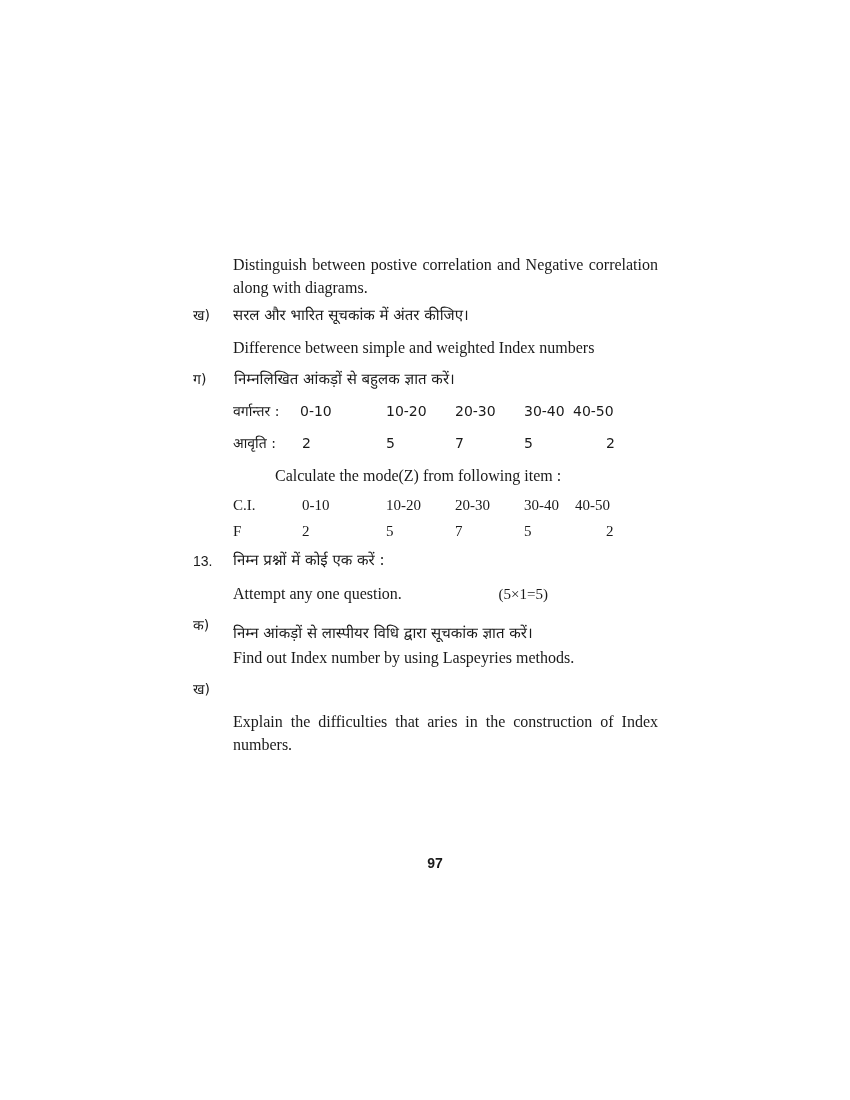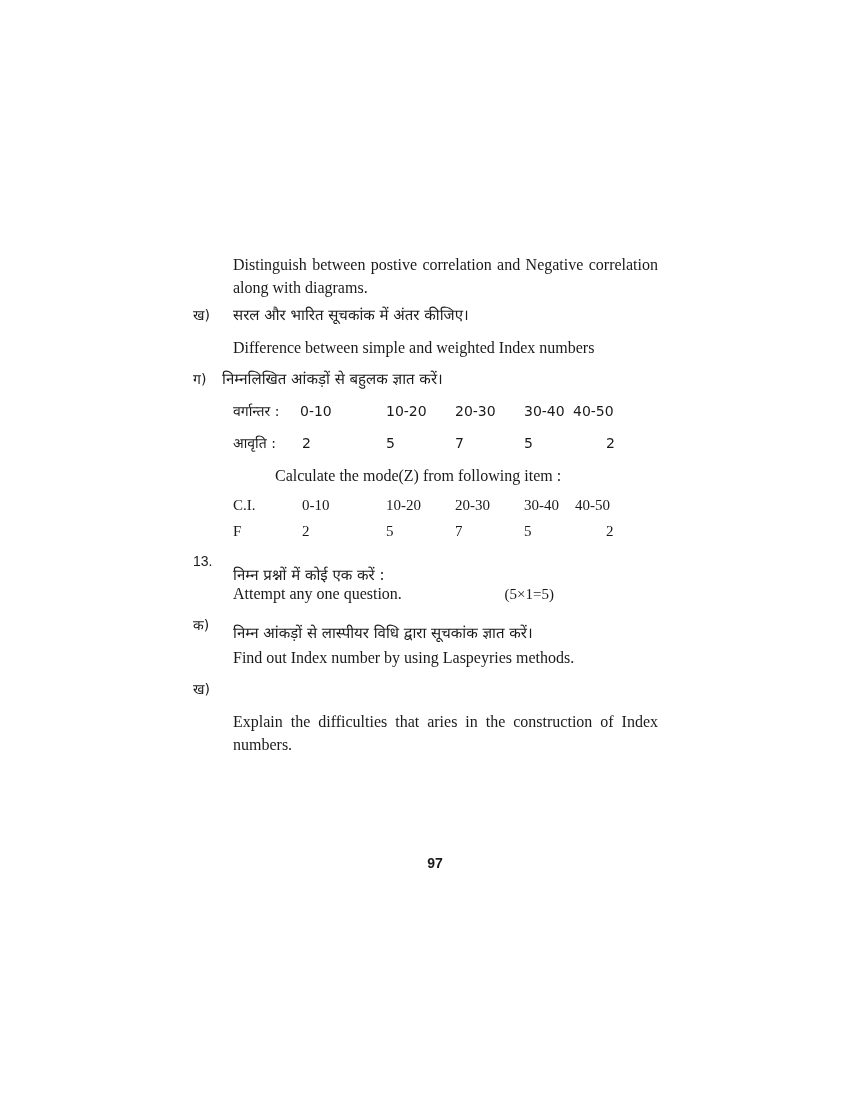--- a/index.html
+++ b/index.html
@@ -1,17 +1,17 @@
 <!DOCTYPE html>
 <html><head>
 <meta charset="utf-8">
 <style>
   html, body { margin: 0; padding: 0; background: #ffffff; }
   body { width: 850px; height: 1100px; position: relative; overflow: hidden; color: #1a1a1a; }
-  .page { position: absolute; left: 0; top: 0; width: 740px; height: 1100px; padding-left: 6px; }
+  .page { position: absolute; left: 0; top: 0; width: 740px; height: 1100px; }
   .line { position: absolute; white-space: nowrap; font-family: "Liberation Serif", serif; font-size: 16px; line-height: 20px; }
   .hi { font-family: "DejaVu Sans", sans-serif; font-size: 15px; }
   .marker { position: absolute; left: 193px; white-space: nowrap; font-family: "DejaVu Sans", sans-serif; font-size: 14px; line-height: 20px; }
   .marker.num { font-family: "Liberation Sans", sans-serif; font-size: 14px; }
   .text { position: absolute; left: 233px; width: 425px; font-family: "Liberation Serif", serif; font-size: 16px; line-height: 23px; }
   .text.justify { text-align: justify; }
   .cell { position: absolute; white-space: nowrap; line-height: 20px; }
   .cell.sans { font-family: "DejaVu Sans", sans-serif; font-size: 14px; }
   .cell.serif { font-family: "Liberation Serif", serif; font-size: 15px; }
   .marks { position: absolute; right: 192px; white-space: nowrap; font-family: "Liberation Serif", serif; font-size: 15px; line-height: 20px; }
@@ -22,21 +22,21 @@
 
 <div class="page">
 
   <div class="text justify" style="top:253px;">Distinguish between postive correlation and Negative correlation along with diagrams.</div>
 
   <div class="marker" style="top:305px;">ख)</div>
   <div class="line hi" style="left:233px; top:305px;">सरल और भारित सूचकांक में अंतर कीजिए।</div>
   <div class="line" style="left:233px; top:338px;">Difference between simple and weighted Index numbers</div>
 
   <div class="marker" style="top:369px;">ग)</div>
-  <div class="line hi" style="left:222px; top:369px;">निम्नलिखित आंकड़ों से बहुलक ज्ञात करें।</div>
+  <div class="line hi" style="left:234px; top:369px;">निम्नलिखित आंकड़ों से बहुलक ज्ञात करें।</div>
 
   <div>
     <div class="cell sans" style="left:233px; top:401px;">वर्गान्तर :</div>
     <div class="cell sans" style="left:300px; top:401px;">0-10</div>
     <div class="cell sans" style="left:386px; top:401px;">10-20</div>
     <div class="cell sans" style="left:455px; top:401px;">20-30</div>
     <div class="cell sans" style="left:524px; top:401px;">30-40</div>
     <div class="cell sans" style="left:573px; top:401px;">40-50</div>
 
     <div class="cell sans" style="left:233px; top:433px;">आवृति :</div>
@@ -59,21 +59,21 @@
 
     <div class="cell serif" style="left:233px; top:521px;">F</div>
     <div class="cell serif" style="left:302px; top:521px;">2</div>
     <div class="cell serif" style="left:386px; top:521px;">5</div>
     <div class="cell serif" style="left:455px; top:521px;">7</div>
     <div class="cell serif" style="left:524px; top:521px;">5</div>
     <div class="cell serif" style="left:606px; top:521px;">2</div>
   </div>
 
   <div class="marker num" style="top:551px;">13.</div>
-  <div class="line hi" style="left:233px; top:550px;margin-top:15px;">निम्न प्रश्नों में कोई एक करें :</div>
+  <div class="line hi" style="left:233px; top:550px;">निम्न प्रश्नों में कोई एक करें :</div>
 
   <div class="line" style="left:233px; top:584px;">Attempt any one question.</div>
   <div class="marks" style="top:584px;">(5×1=5)</div>
 
   <div class="marker" style="top:615px;">क)</div>
   <div class="line hi" style="left:233px; top:615px;margin-top:8px;">निम्न आंकड़ों से लास्पीयर विधि द्वारा सूचकांक ज्ञात करें।</div>
   <div class="line" style="left:233px; top:648px;">Find out Index number by using Laspeyries methods.</div>
 
   <div class="marker" style="top:679px;">ख)</div>
   <div class="text justify" style="top:710px;">Explain the difficulties that aries in the construction of Index numbers.</div>

